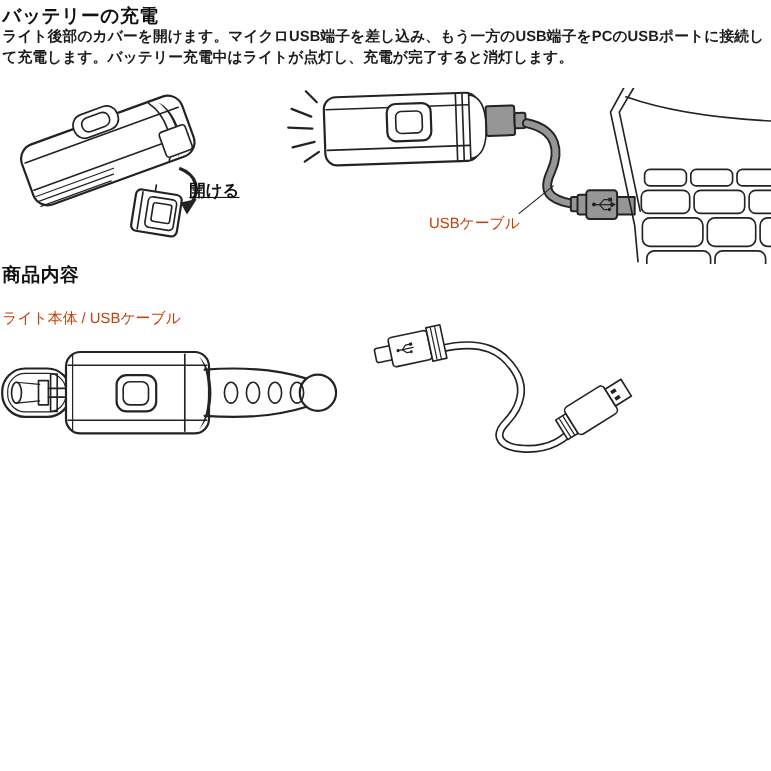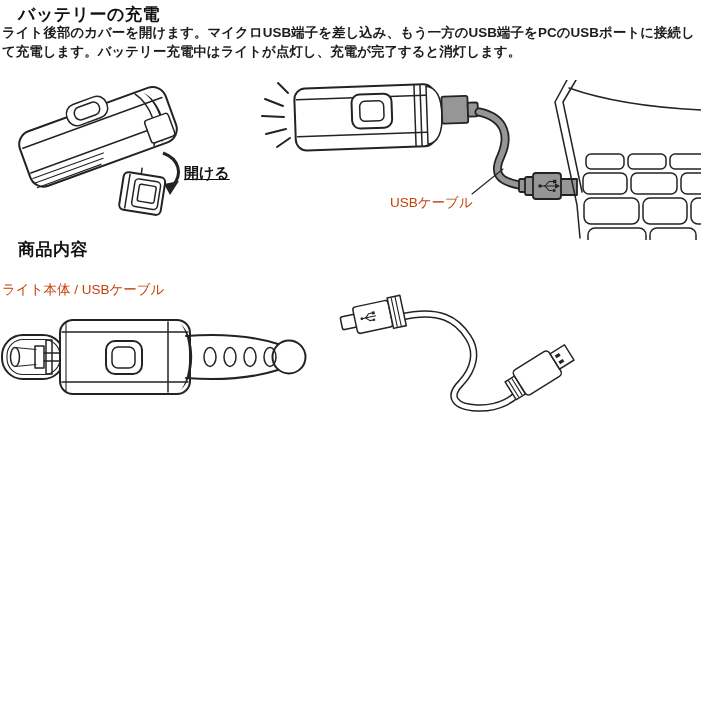--- a/index.html
+++ b/index.html
@@ -12,21 +12,20 @@
     overflow: hidden;
     font-family: "Liberation Sans", "DejaVu Sans", sans-serif;
     color: #1a1a1a;
   }
   .abs { position: absolute; }
   .h1 {
     font-size: 17px;
     font-weight: bold;
     letter-spacing: 0.5px;
     color: #111;
-    margin-left: 16px;
   }
   .body-text {
     font-size: 13.4px;
     line-height: 18.5px;
     letter-spacing: 0.1px;
     color: #1c1c1c;
   }
   .fig-label-bold {
     font-size: 15px;
     font-weight: bold;
@@ -75,21 +74,21 @@
       <path class="ln15" d="M122,92 L122,126"></path>
       <rect class="wfill15" x="128" y="95" width="26" height="28" rx="4"></rect>
       <rect class="wfill15" x="133" y="100" width="17" height="17" rx="2"></rect>
     </g>
 
     <g>
       <path d="M158,68 C174,74 178,88 168,101" fill="none" stroke="#232323" stroke-width="3"></path>
       <polygon class="dark" points="174,96 165,110 159,99"></polygon>
     </g>
   </svg>
-  <div class="abs fig-label-bold" style="left:184px; top:164px;text-decoration:underline;">開ける</div>
+  <div class="abs fig-label-bold" style="left:172px; top:164px;text-decoration:underline;">開ける</div>
 
   <svg class="abs" style="left:255px; top:80px;" width="446" height="160" viewBox="0 0 446 160">
 
     <g>
       <path class="ln" d="M23,3 L33,13"></path>
       <path class="ln" d="M10,19 L28,26"></path>
       <path class="ln" d="M7,36 L29,37"></path>
       <path class="ln" d="M11,54 L31,49"></path>
       <path class="ln" d="M22,67 L35,58"></path>
     </g>

